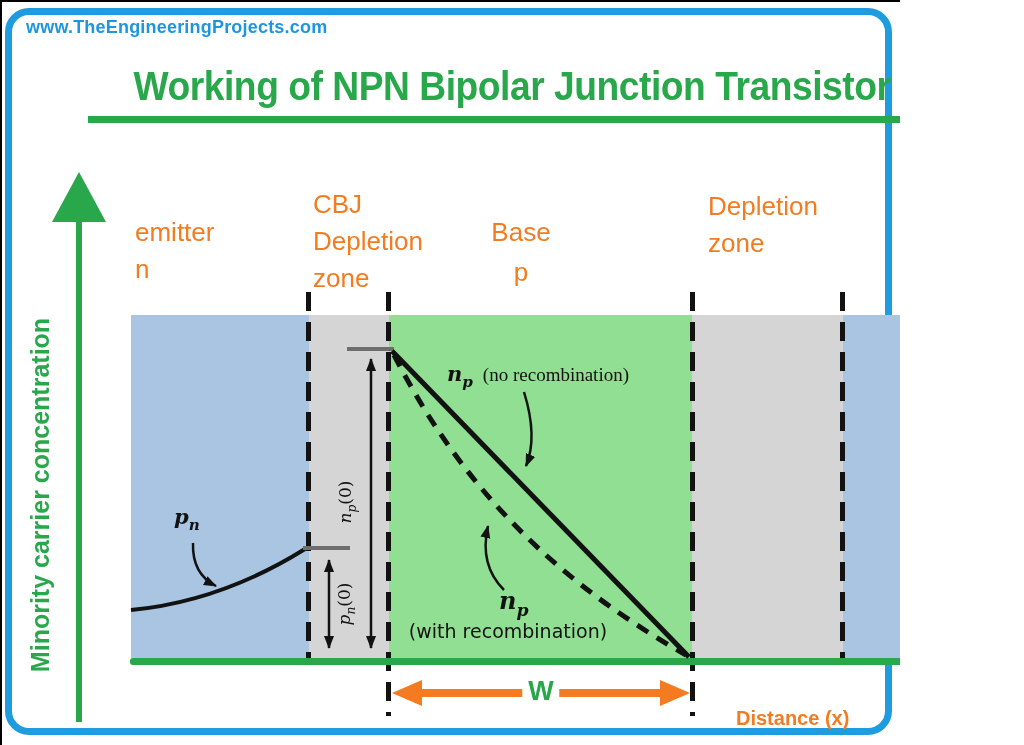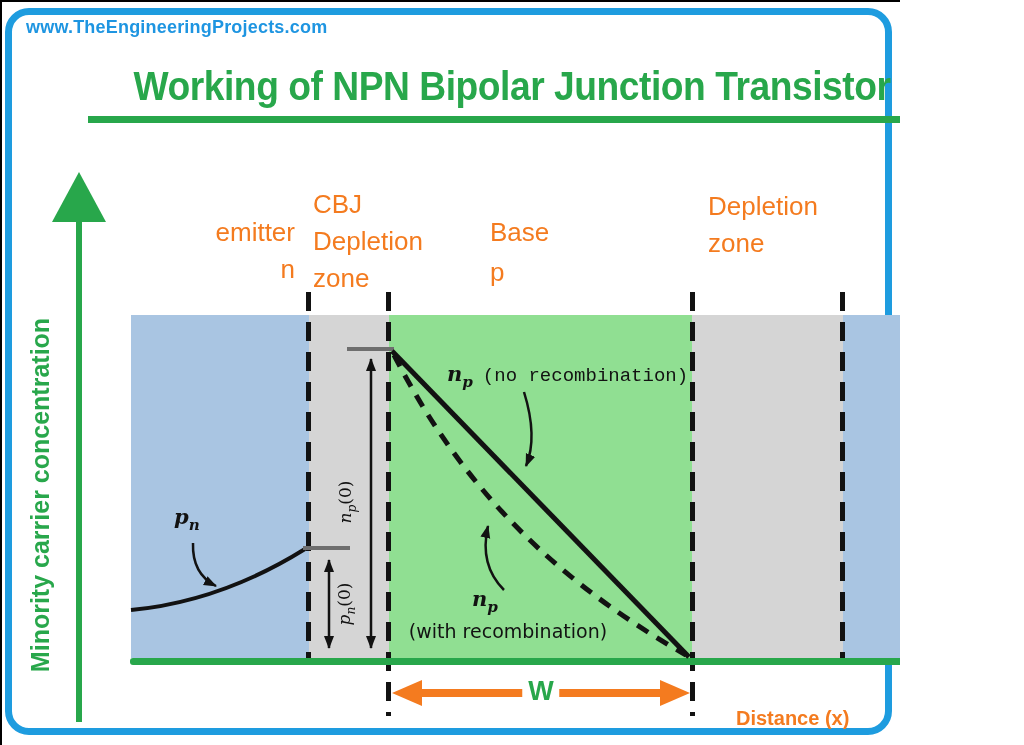--- a/index.html
+++ b/index.html
@@ -60,40 +60,40 @@
   
   .x-line{position:absolute; left:130px; top:658px; width:793px; height:7px; background:var(--green); border-radius:3px;}
   .x-head{
     position:absolute; left:921px; top:637px; width:0; height:0;
     border-top:23px solid transparent; border-bottom:23px solid transparent;
     border-left:49px solid var(--green);
   }
   .x-label{position:absolute; left:736px; top:707px; font-size:20px; font-weight:bold; color:var(--orange);text-align:center;}
   
   .rlabel{position:absolute; color:var(--orange); font-size:26px; font-weight:normal; line-height:37px;}
-  .rl-emitter{left:135px; top:214px; width:160px; text-align:right;}
+  .rl-emitter{left:135px; top:214px; width:160px; text-align:left;}
   .rl-cbj{left:313px; top:186px; text-align:left;}
-  .rl-base{left:490px; top:212px; width:130px; line-height:40px;}
+  .rl-base{left:456px; top:212px; width:130px; text-align:center; line-height:40px;}
   .rl-ebj{left:708px; top:188px; text-align:left;}
   .rl-collector{left:851px; top:224px; width:150px; text-align:center;}
   
   svg.overlay{position:absolute; left:0; top:0; pointer-events:none;}
   .ink{stroke:var(--ink); fill:none;}
   .tick{stroke:var(--tick-gray); stroke-width:4;}
   .arrfill{fill:var(--ink);}
   
   .math{font-family:"DejaVu Serif", serif; font-style:italic; color:var(--ink);}
   .math sub{font-size:0.72em; font-style:italic; vertical-align:-0.4em;}
   .upright{font-style:normal;}
   .ann{position:absolute; color:var(--ink);}
   .ann-pn{left:174px; top:504px; font-size:21px; font-weight:bold;}
   .ann-norec{left:447px; top:361px; white-space:nowrap;}
   .ann-norec .math{font-size:21px; font-weight:bold;}
-  .ann-norec .plain{font-size:19px; font-family:Liberation Mono, monospace; margin-left:10px;}
-  .ann-withrec-sym{left:472px; top:586px; font-size:21px; font-weight:bold;}
+  .ann-norec .plain{font-size:19px; font-family:Liberation Serif, serif; margin-left:10px;}
+  .ann-withrec-sym{left:499px; top:586px; font-size:24px; font-weight:bold;}
   .ann-withrec-text{left:402px; top:620px; width:212px; text-align:center; font-size:19px; font-family:"DejaVu Sans", sans-serif;}
   .rot-label{
     position:absolute; white-space:nowrap; font-size:17px;
     transform:translate(-50%,-50%) rotate(-90deg);
   }
   .rot-np0{left:347px; top:502px;}
   .rot-pn0{left:346px; top:604px;}
   
   .w-arrow{position:absolute; left:392px; top:679px; width:298px; height:28px;}
   .w-shaft{position:absolute; left:22px; right:22px; top:10px; height:8px; background:var(--orange);}

